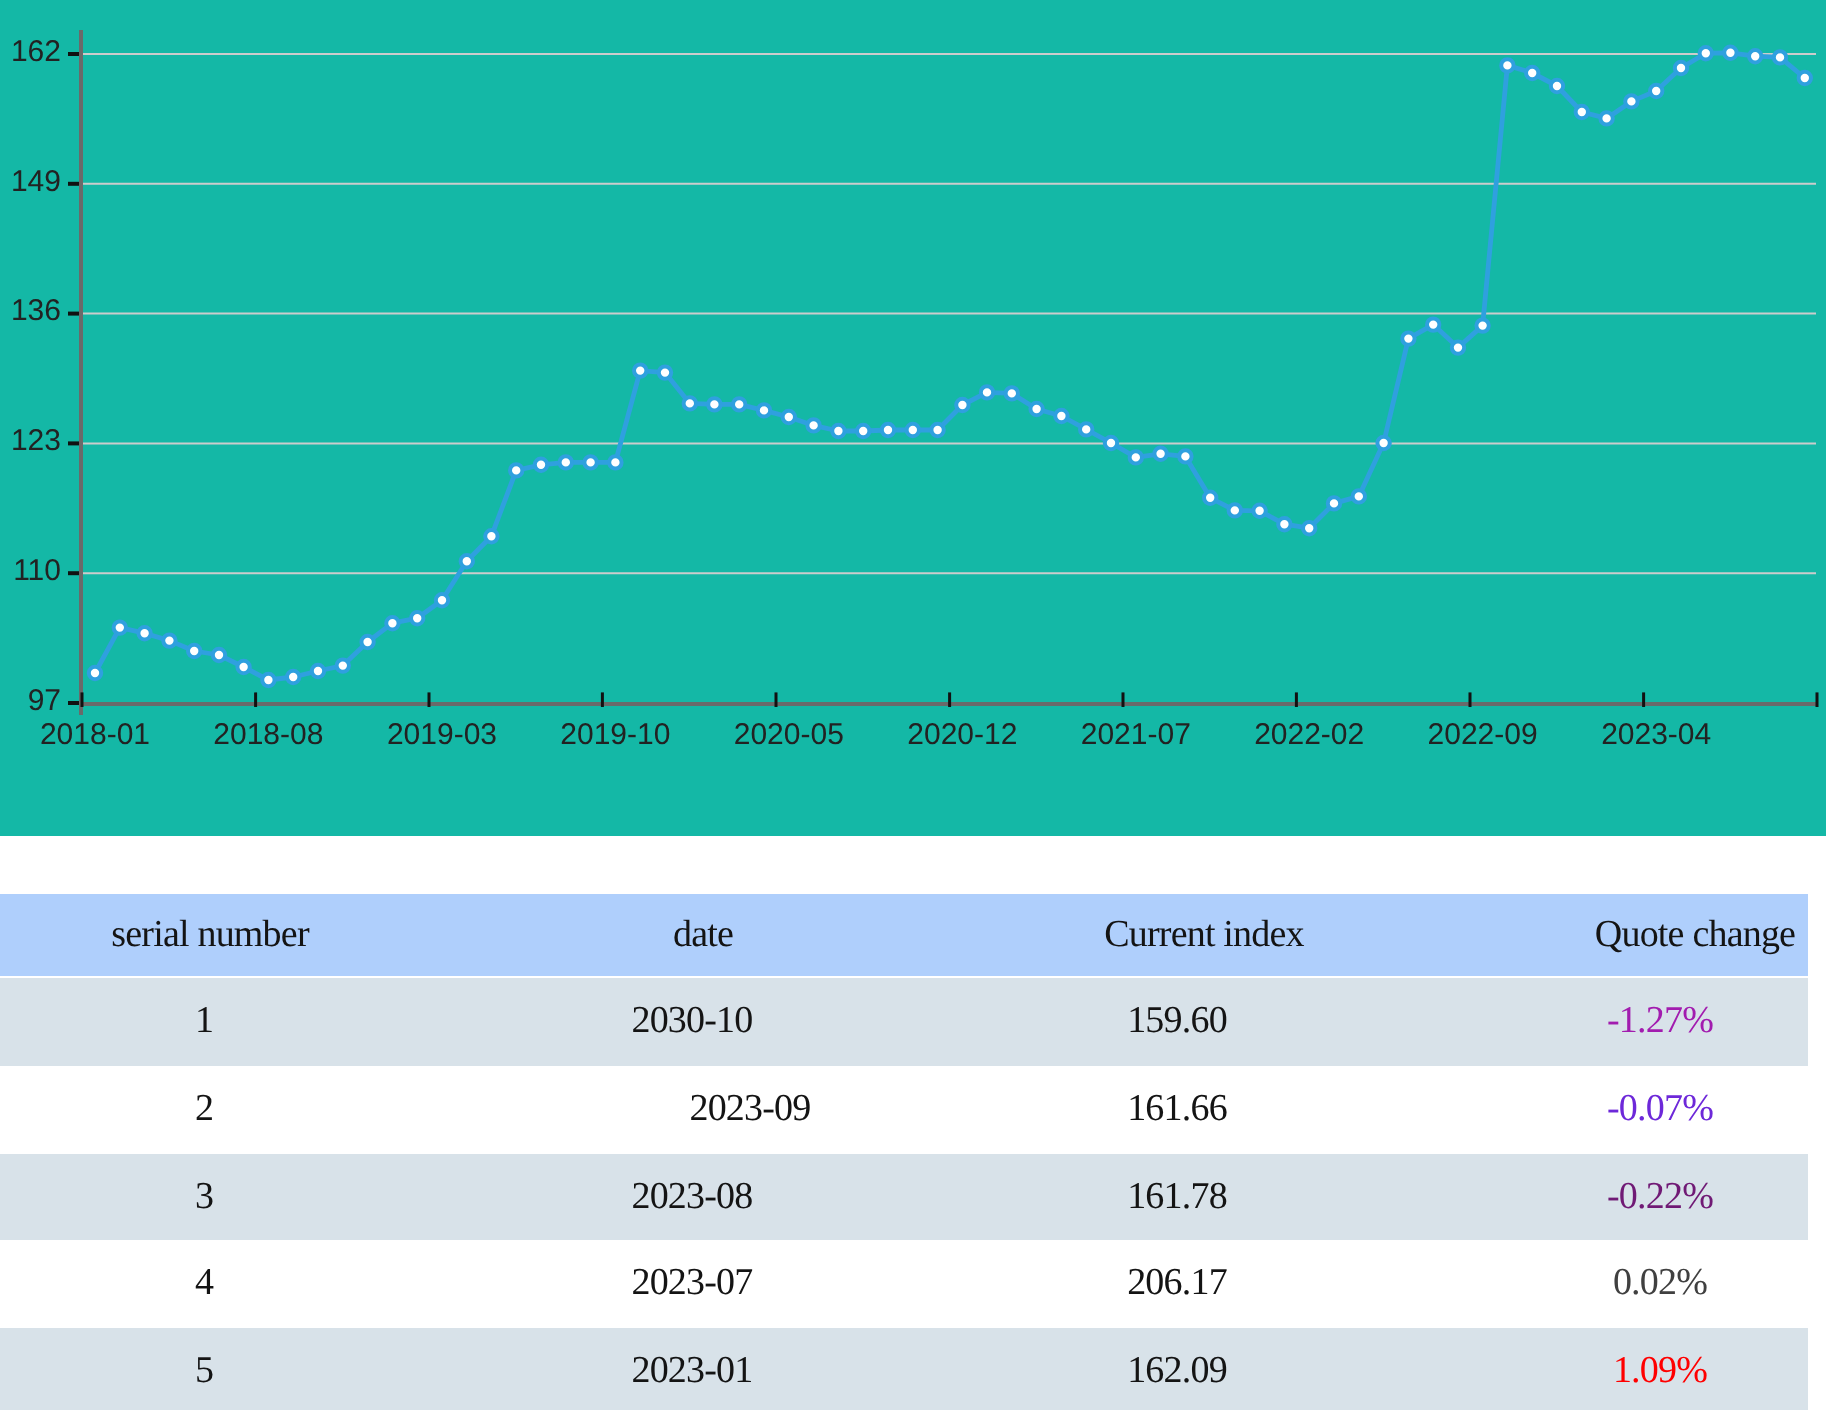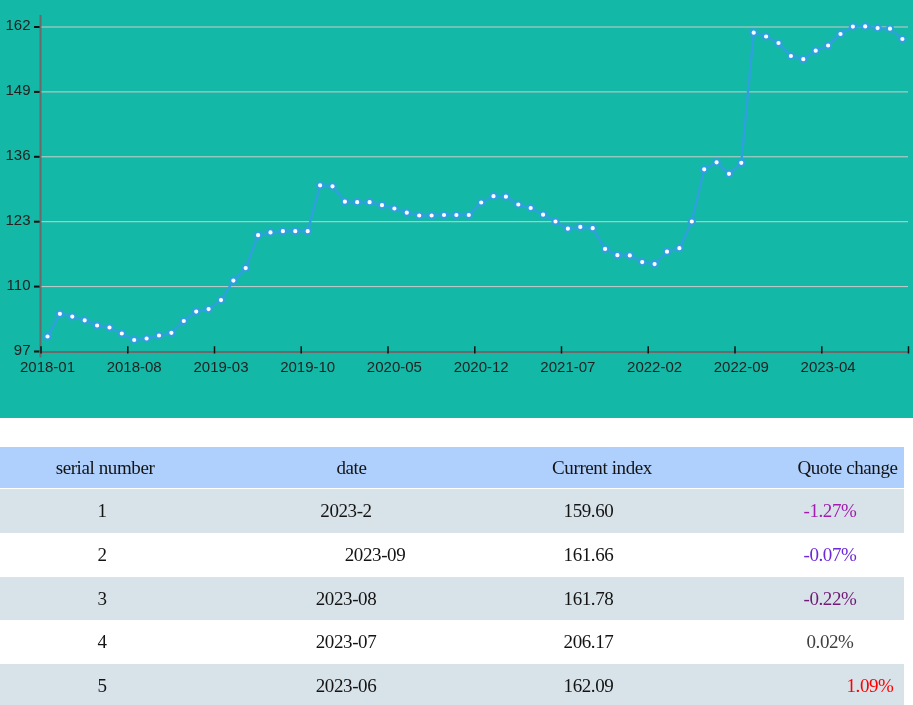--- a/index.html
+++ b/index.html
@@ -125,21 +125,21 @@
 </svg></div>
 <div class="tbl">
 <div class="row" style="top:0;height:41px;background:#afcffc;">
       <span class="c" style="left:105px;top:21px;">serial number</span>
       <span class="c" style="left:351.5px;top:21px;">date</span>
       <span class="c" style="left:602px;top:21px;">Current index</span>
       <span class="c" style="left:847.5px;top:21px;">Quote change</span>
     </div>
 <div class="row" style="top:42.0px;height:43.8px;background:#d8e2e9;">
       <span class="c" style="left:102px;top:22px;">1</span>
-      <span class="c" style="left:346px;top:22px;">2023-2</span>
+      <span class="c" style="left:346px;top:22px;">2030-10</span>
       <span class="c" style="left:588.5px;top:22px;">159.60</span>
       <span class="c" style="left:830px;top:22px;color:#a21caf;">-1.27%</span>
     </div>
 <div class="row" style="top:85.8px;height:43.8px;background:#ffffff;">
       <span class="c" style="left:102px;top:22px;">2</span>
       <span class="c" style="left:346px;top:22px;margin-left:29px;">2023-09</span>
       <span class="c" style="left:588.5px;top:22px;">161.66</span>
       <span class="c" style="left:830px;top:22px;color:#6d28d9;">-0.07%</span>
     </div>
 <div class="row" style="top:129.6px;height:43.8px;background:#d8e2e9;">
@@ -149,16 +149,16 @@
       <span class="c" style="left:830px;top:22px;color:#701a75;">-0.22%</span>
     </div>
 <div class="row" style="top:173.4px;height:43.8px;background:#ffffff;">
       <span class="c" style="left:102px;top:22px;">4</span>
       <span class="c" style="left:346px;top:22px;">2023-07</span>
       <span class="c" style="left:588.5px;top:22px;">206.17</span>
       <span class="c" style="left:830px;top:22px;color:#404040;">0.02%</span>
     </div>
 <div class="row" style="top:217.2px;height:43.8px;background:#d8e2e9;">
       <span class="c" style="left:102px;top:22px;">5</span>
-      <span class="c" style="left:346px;top:22px;">2023-06</span>
+      <span class="c" style="left:346px;top:22px;">2023-01</span>
       <span class="c" style="left:588.5px;top:22px;">162.09</span>
-      <span class="c" style="left:830px;top:22px;color:#ff0000;margin-left:40px;">1.09%</span>
+      <span class="c" style="left:830px;top:22px;color:#ff0000;">1.09%</span>
     </div>
 </div>
 </body></html>

